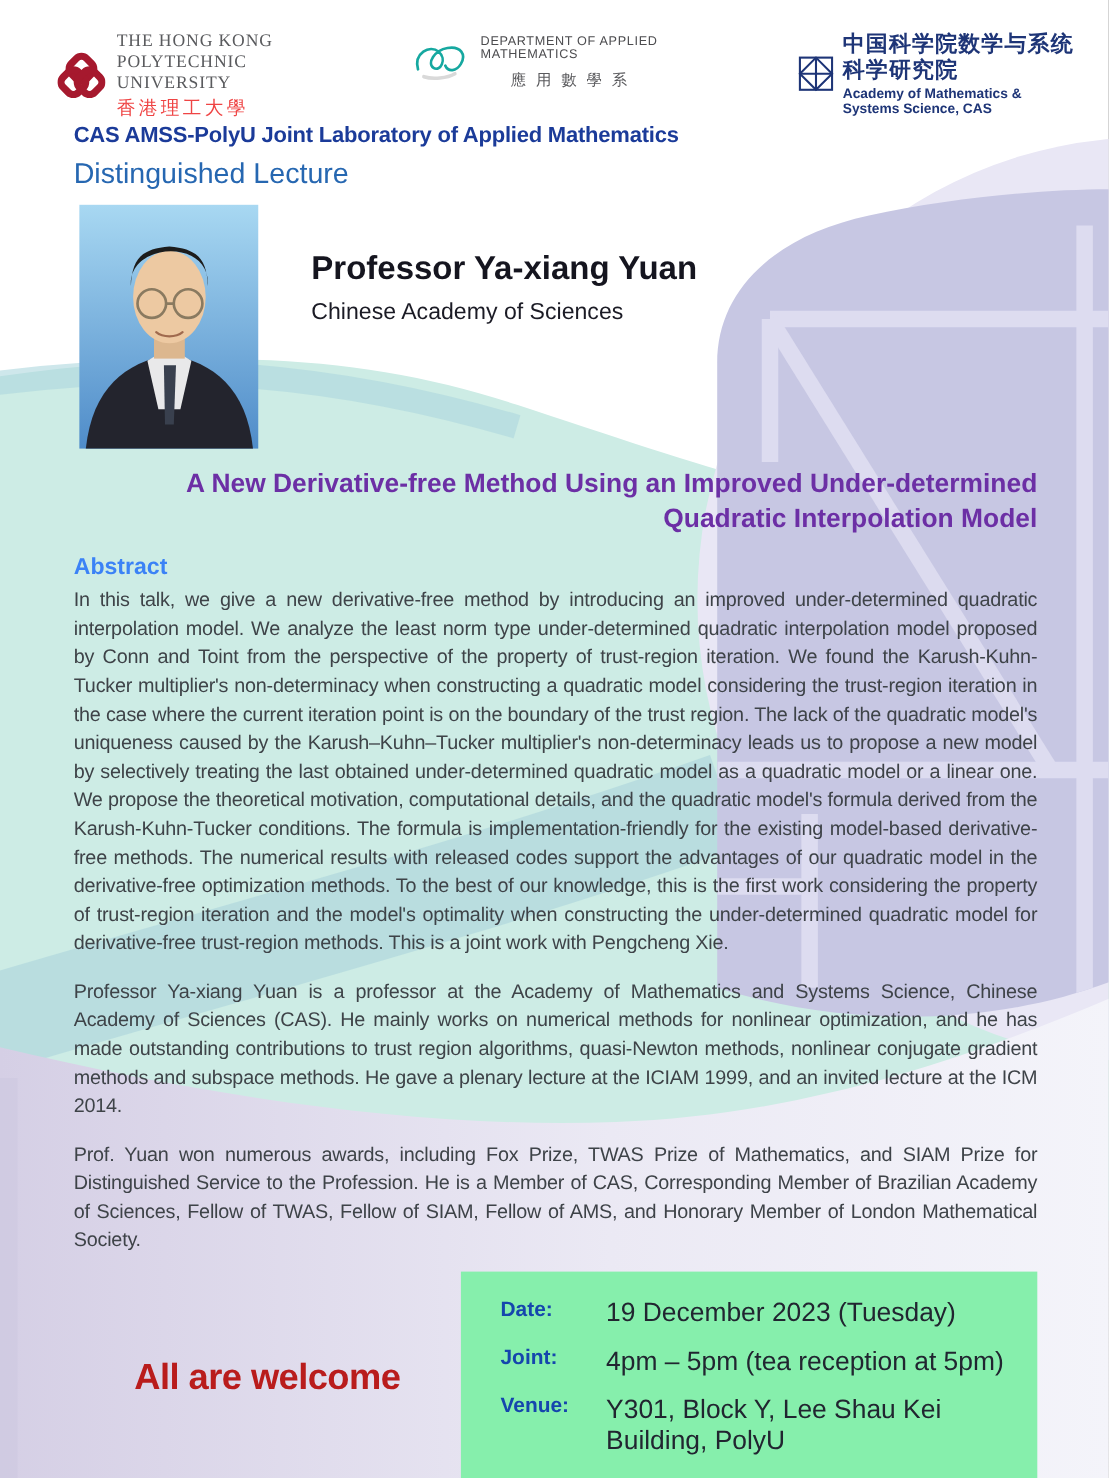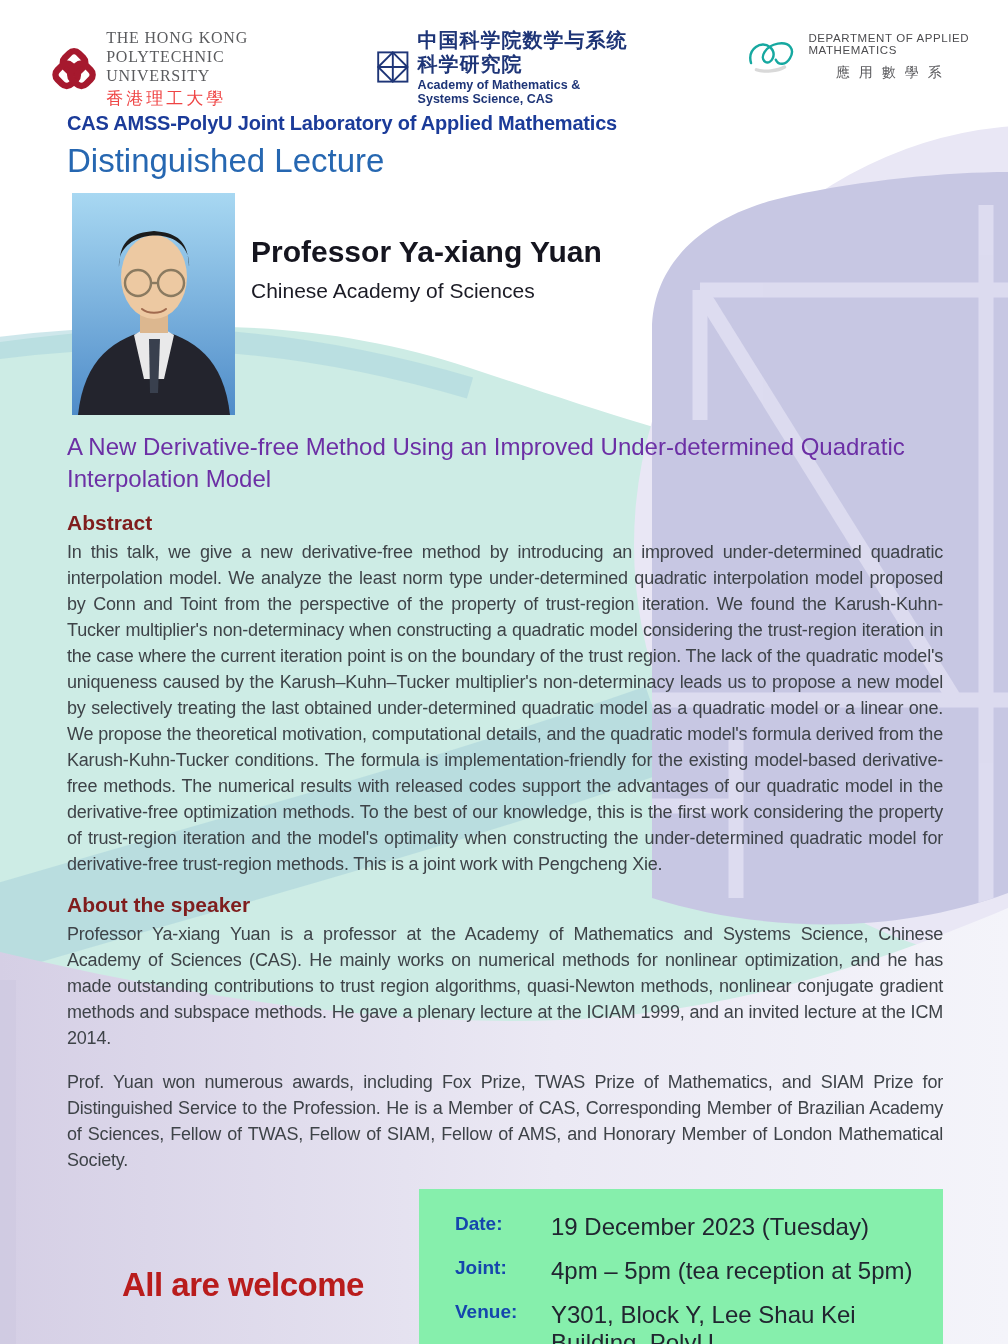--- a/index.html
+++ b/index.html
@@ -19,28 +19,28 @@
   .amss-text{margin-left:8px; color:#1e3577;}
   .amss-text .cn{font-size:20px; font-weight:bold; letter-spacing:1px; line-height:24px;}
   .amss-text .en{font-size:12.5px; font-weight:bold; margin-top:2px;}
   .ama{margin-left:118px;}
   .ama-text{margin-left:10px; color:#4c4c4f;}
   .ama-text .en{font-size:11.5px; letter-spacing:0.6px;}
   .ama-text .cn{font-size:14px; letter-spacing:9px; margin-top:8px; text-align:center; color:#59595c;}
   
   .content{position:absolute; left:67px; top:112px; width:876px;}
   h1.main-title{margin:0; font-size:20px; font-weight:bold; color:#1b3b99; letter-spacing:-0.2px;}
-  h2.subtitle{margin:7px 0 0 0; font-size:33px; font-weight:normal; color:#2667b1;}
+  h2.subtitle{margin:7px 0 0 0; font-size:26px; font-weight:normal; color:#2667b1;}
   .speaker-row{display:flex; margin-top:13px;}
   .photo{width:163px; height:222px; flex:0 0 163px; margin-left:5px;}
-  .speaker-meta{margin-left:16px; padding-top:42px;}
+  .speaker-meta{margin-left:48px; padding-top:42px;}
   .speaker-name{font-size:30px; font-weight:bold; color:#15151f; margin:0;}
   .speaker-affil{font-size:21px; color:#1b1b25; margin:10px 0 0 0;}
-  h3.lecture-title{margin:16px 0 0 0; font-size:24px; line-height:32px; font-weight:normal; color:#6c2fa5;}
-  .sec-head{margin:16px 0 0 0; font-size:21px; font-weight:bold; color:#7f1d1d;}
+  h3.lecture-title{margin:16px 0 0 0; font-size:24px; line-height:32px; font-weight:bold; color:#6c2fa5;text-align:right;}
+  .sec-head{margin:16px 0 0 0; font-size:21px; font-weight:bold; color:#3b82f6;}
   p.body{margin:4px 0 0 0; font-size:18px; line-height:26px; color:#3e4348;
          text-align:justify; letter-spacing:-0.2px;}
   p.body + p.body{margin-top:18px;}
   
   .bottom-row{display:flex; margin-top:16px;}
   .welcome{flex:0 0 352px; align-self:center; text-align:center;
            font-size:33px; font-weight:bold; color:#b91c1c; letter-spacing:-0.5px;}
   .info-box{flex:1; background:#86efac; padding:24px 10px 24px 36px;}
   .info-row{display:grid; grid-template-columns:96px 1fr;}
   .info-row + .info-row{margin-top:16px;}
@@ -94,43 +94,43 @@
           <rect x="24" y="20" width="24" height="24" rx="8" transform="rotate(45 36 32)"></rect>
         </g>
       </svg>
       <div class="polyu-text">
         <div class="en">THE HONG KONG</div>
         <div class="en">POLYTECHNIC UNIVERSITY</div>
         <div class="cn">香港理工大學</div>
       </div>
     </div>
 
+    <div class="logo-group ama">
+      <svg width="76" height="58" viewBox="0 0 76 58">
+        <path d="M 14,48 C 26,52 46,50 56,44" stroke="#d9d9d9" stroke-width="5" fill="none" stroke-linecap="round"></path>
+        <path d="M 6,38 C 0,16 22,4 34,14 C 46,24 36,42 27,36 C 18,30 28,12 46,9 C 64,6 72,18 64,31 C 58,41 47,42 43,33" stroke="#16a8a0" stroke-width="3.6" fill="none" stroke-linecap="round"></path>
+      </svg>
+      <div class="ama-text">
+        <div class="en">DEPARTMENT OF APPLIED MATHEMATICS</div>
+        <div class="cn">應用數學系</div>
+      </div>
+    </div>
+
     <div class="logo-group amss">
       <svg width="50" height="50" viewBox="0 0 46 46">
         <g stroke="#1e3577" stroke-width="2.6" fill="none">
           <rect x="3" y="3" width="40" height="40"></rect>
           <path d="M 23,3 L 43,23 L 23,43 L 3,23 Z"></path>
           <path d="M 23,3 L 23,23 L 43,23"></path>
           <path d="M 3,23 L 23,23 L 23,43"></path>
         </g>
       </svg>
       <div class="amss-text">
         <div class="cn">中国科学院数学与系统科学研究院</div>
         <div class="en">Academy of Mathematics &amp; Systems Science, CAS</div>
-      </div>
-    </div>
-
-    <div class="logo-group ama">
-      <svg width="76" height="58" viewBox="0 0 76 58">
-        <path d="M 14,48 C 26,52 46,50 56,44" stroke="#d9d9d9" stroke-width="5" fill="none" stroke-linecap="round"></path>
-        <path d="M 6,38 C 0,16 22,4 34,14 C 46,24 36,42 27,36 C 18,30 28,12 46,9 C 64,6 72,18 64,31 C 58,41 47,42 43,33" stroke="#16a8a0" stroke-width="3.6" fill="none" stroke-linecap="round"></path>
-      </svg>
-      <div class="ama-text">
-        <div class="en">DEPARTMENT OF APPLIED MATHEMATICS</div>
-        <div class="cn">應用數學系</div>
       </div>
     </div>
   </header>
 
   <div class="content">
 
     <h1 class="main-title">CAS AMSS-PolyU Joint Laboratory of Applied Mathematics</h1>
     <h2 class="subtitle">Distinguished Lecture</h2>
 
     <div class="speaker-row">
@@ -159,21 +159,20 @@
         <div class="speaker-name">Professor Ya-xiang Yuan</div>
         <div class="speaker-affil">Chinese Academy of Sciences</div>
       </div>
     </div>
 
     <h3 class="lecture-title">A New Derivative-free Method Using an Improved Under-determined Quadratic Interpolation Model</h3>
 
     <div class="sec-head">Abstract</div>
     <p class="body">In this talk, we give a new derivative-free method by introducing an improved under-determined quadratic interpolation model. We analyze the least norm type under-determined quadratic interpolation model proposed by Conn and Toint from the perspective of the property of trust-region iteration. We found the Karush-Kuhn-Tucker multiplier's non-determinacy when constructing a quadratic model considering the trust-region iteration in the case where the current iteration point is on the boundary of the trust region. The lack of the quadratic model's uniqueness caused by the Karush–Kuhn–Tucker multiplier's non-determinacy leads us to propose a new model by selectively treating the last obtained under-determined quadratic model as a quadratic model or a linear one. We propose the theoretical motivation, computational details, and the quadratic model's formula derived from the Karush-Kuhn-Tucker conditions. The formula is implementation-friendly for the existing model-based derivative-free methods. The numerical results with released codes support the advantages of our quadratic model in the derivative-free optimization methods. To the best of our knowledge, this is the first work considering the property of trust-region iteration and the model's optimality when constructing the under-determined quadratic model for derivative-free trust-region methods. This is a joint work with Pengcheng Xie.</p>
 
-    <div class="sec-head">About the speaker</div>
     <p class="body">Professor Ya-xiang Yuan is a professor at the Academy of Mathematics and Systems Science, Chinese Academy of Sciences (CAS). He mainly works on numerical methods for nonlinear optimization, and he has made outstanding contributions to trust region algorithms, quasi-Newton methods, nonlinear conjugate gradient methods and subspace methods. He gave a plenary lecture at the ICIAM 1999, and an invited lecture at the ICM 2014.</p>
     <p class="body">Prof. Yuan won numerous awards, including Fox Prize, TWAS Prize of Mathematics, and SIAM Prize for Distinguished Service to the Profession. He is a Member of CAS, Corresponding Member of Brazilian Academy of Sciences, Fellow of TWAS, Fellow of SIAM, Fellow of AMS, and Honorary Member of London Mathematical Society.</p>
 
     <div class="bottom-row">
       <div class="welcome">All are welcome</div>
       <div class="info-box">
         <div class="info-row">
           <span class="info-label">Date:</span>
           <span class="info-value">19 December 2023 (Tuesday)</span>
         </div>

